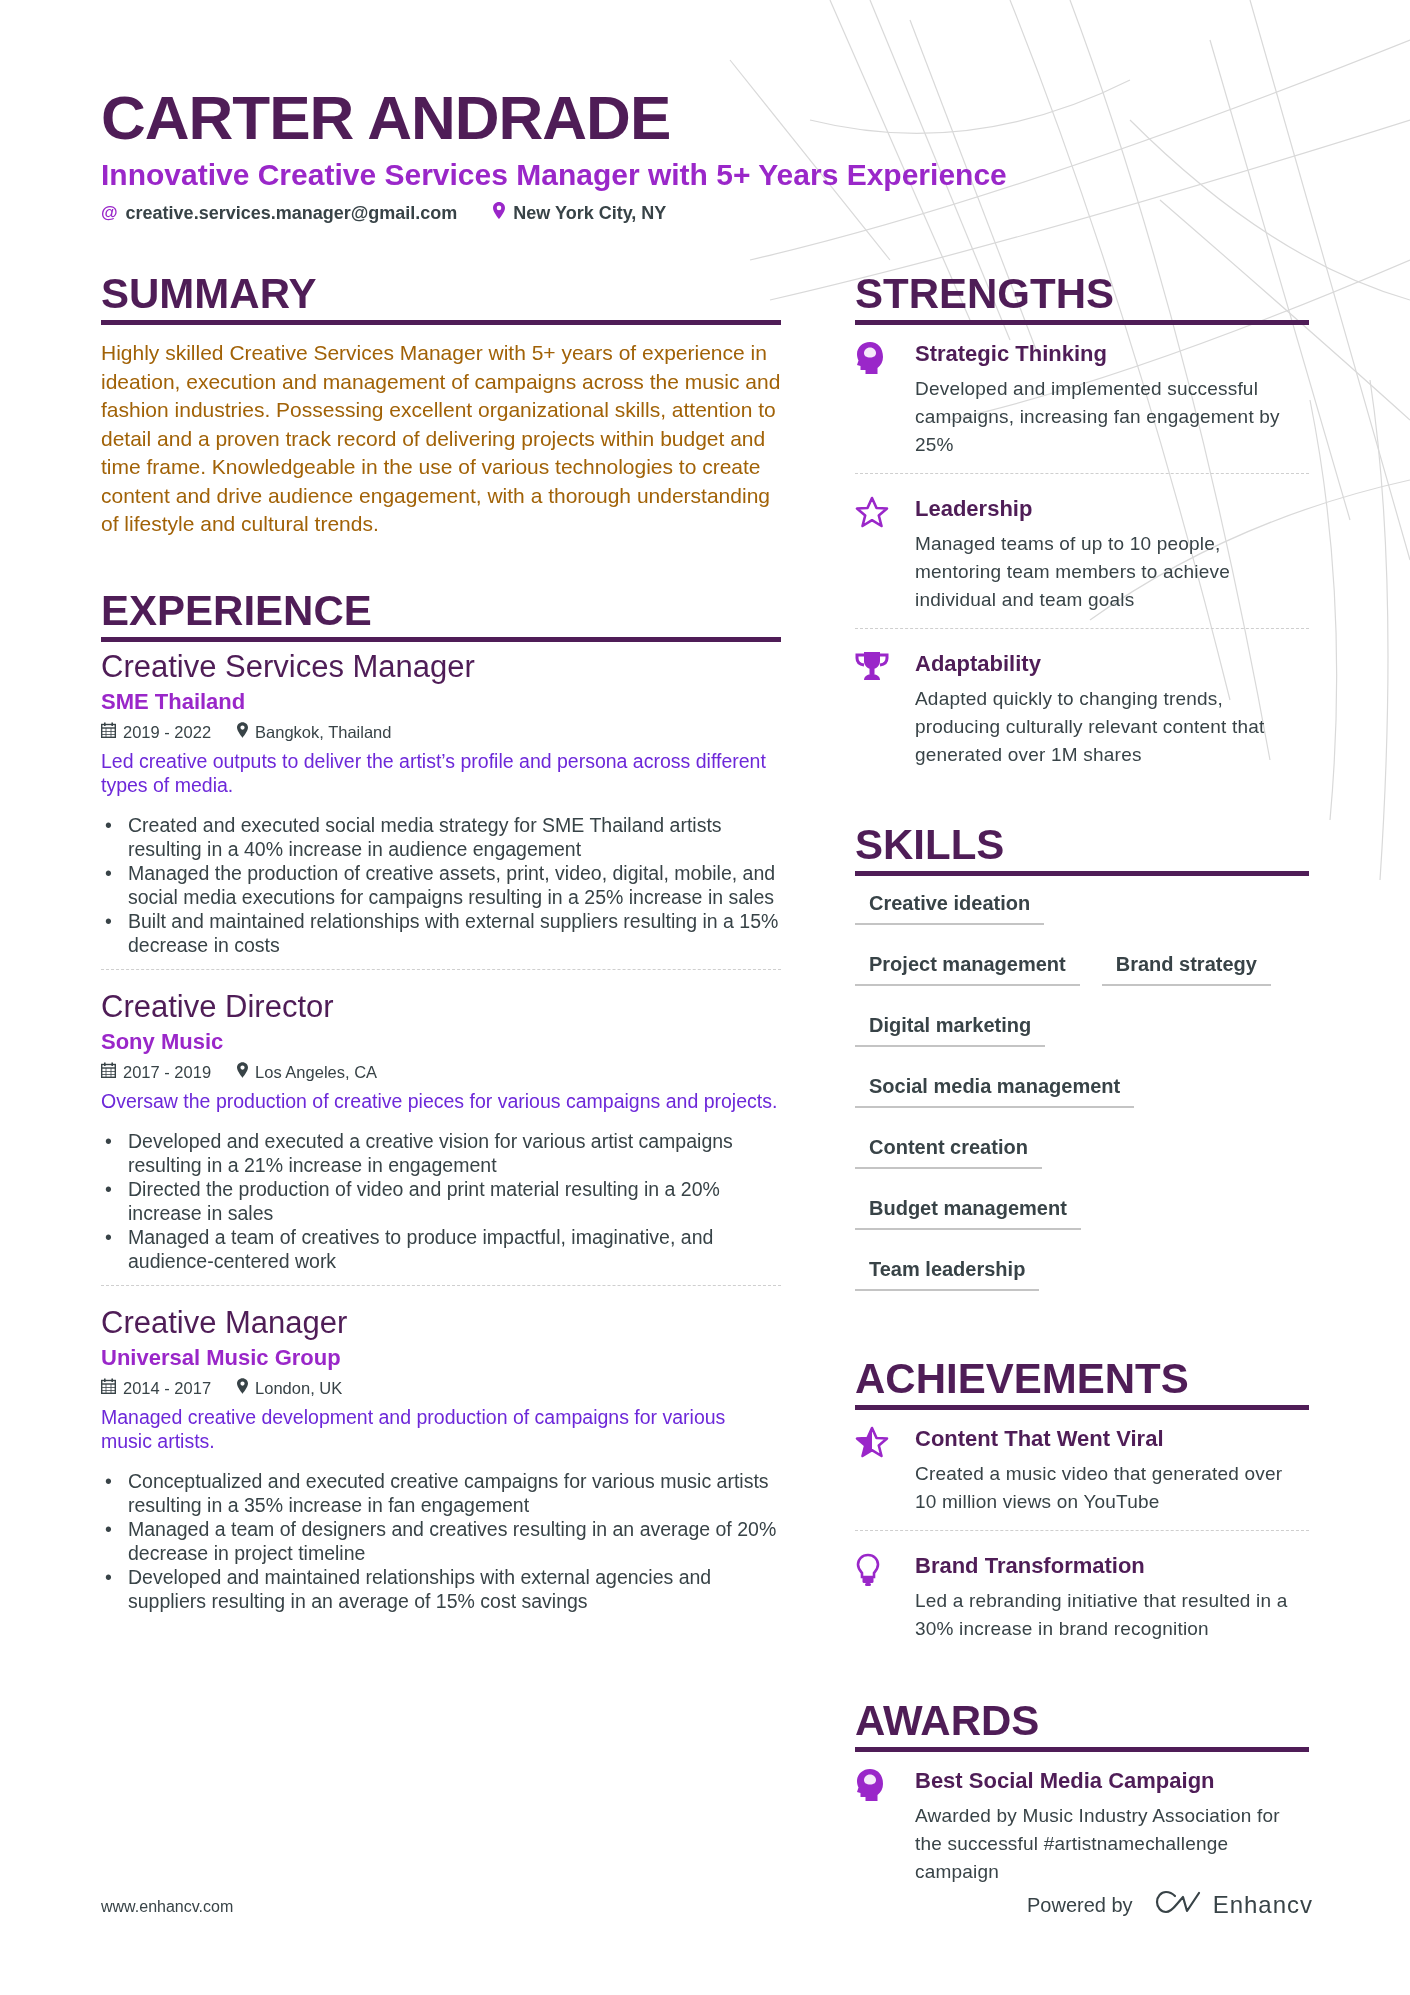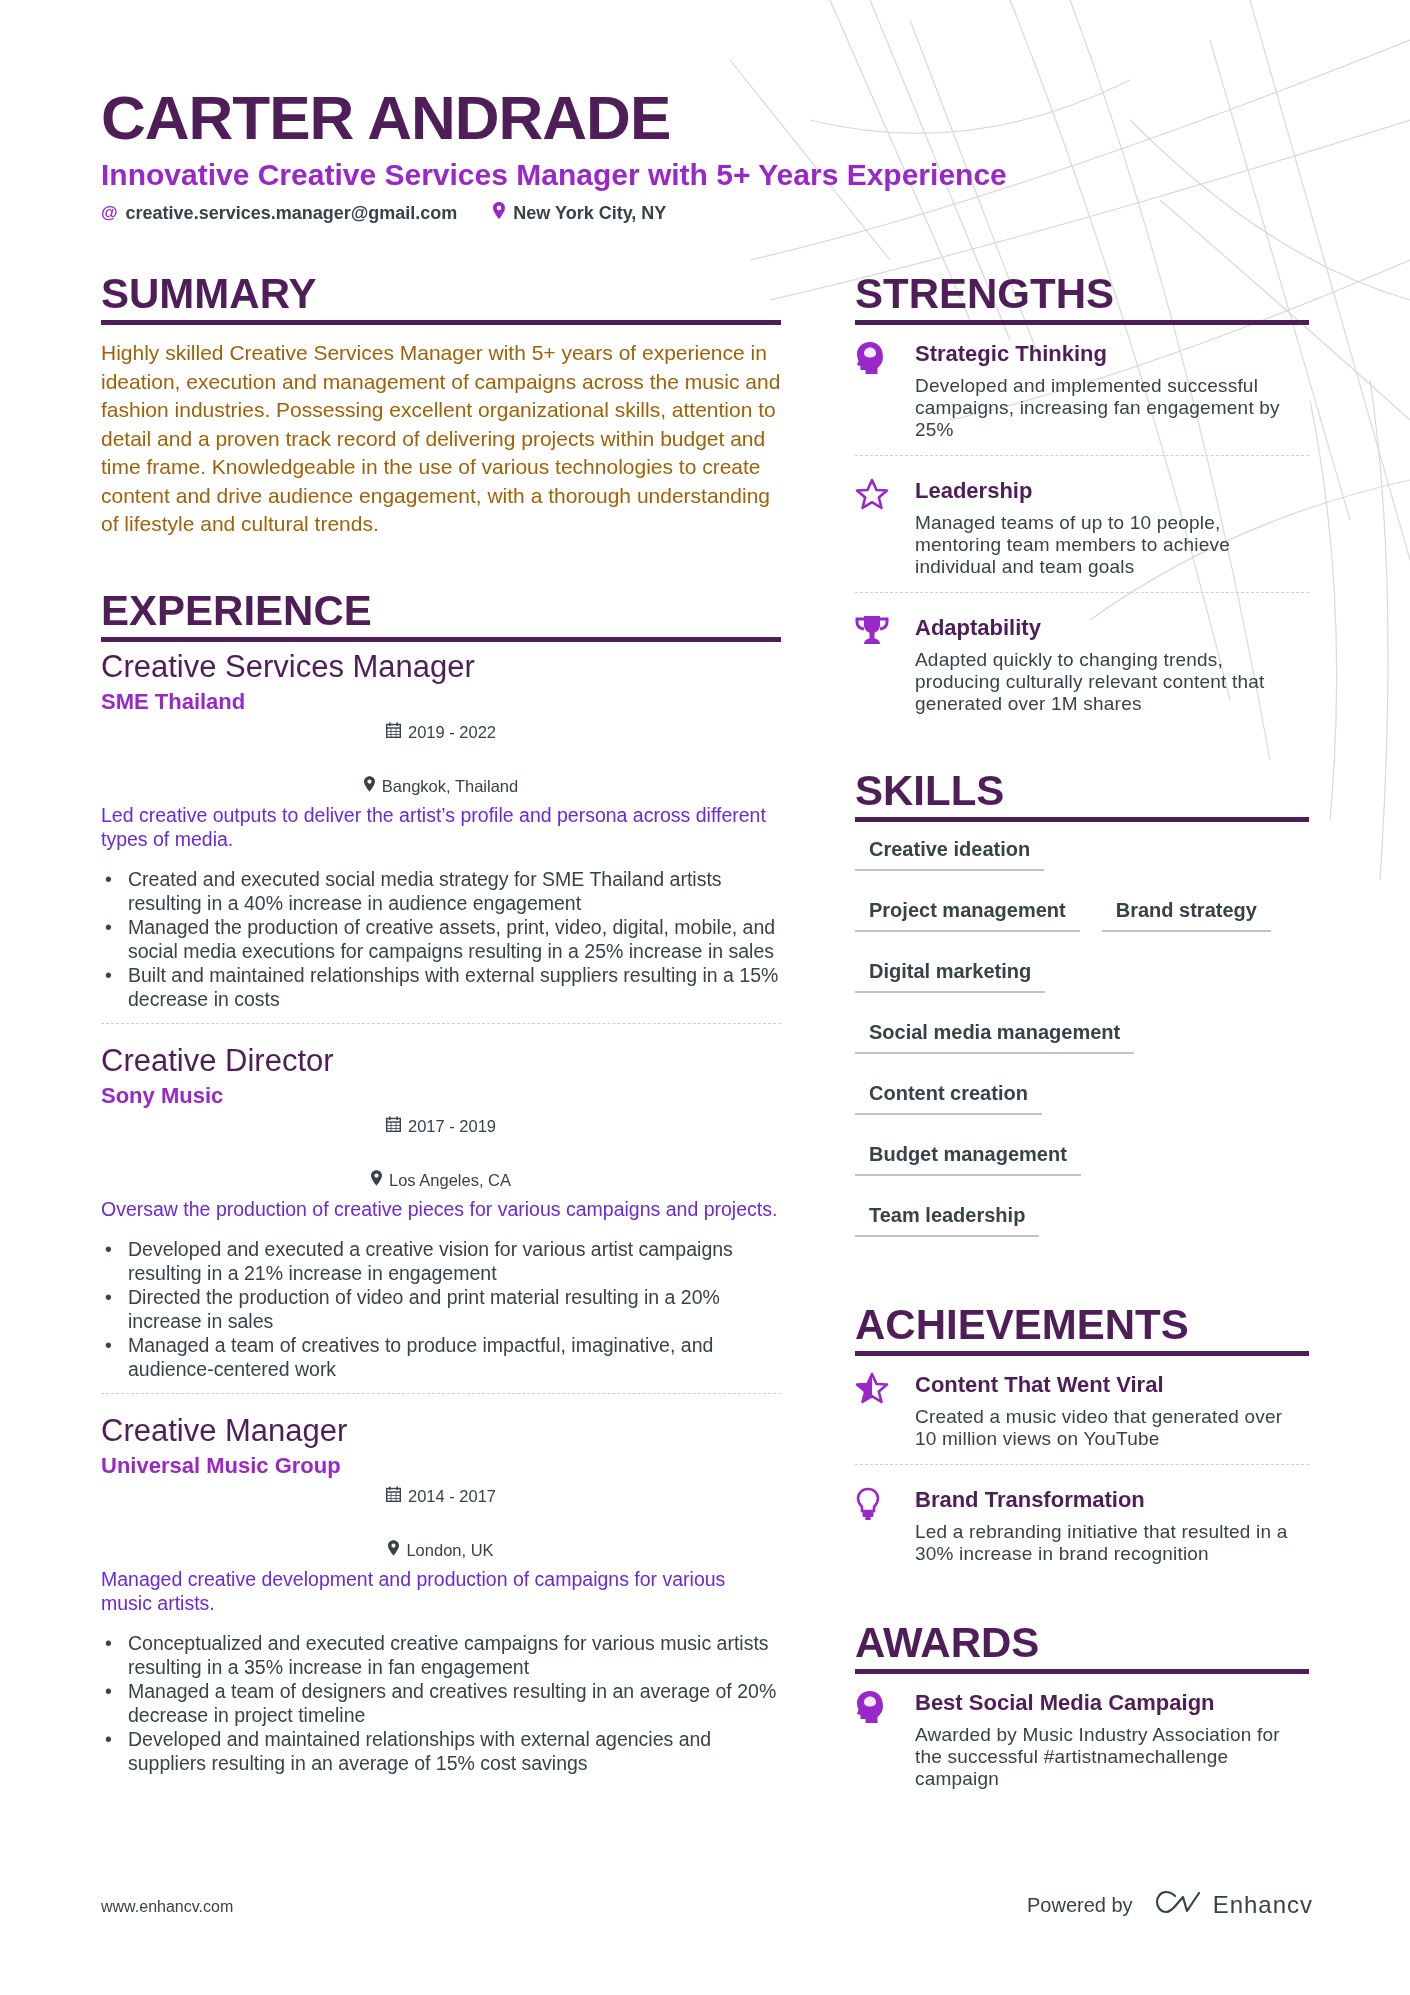--- a/index.html
+++ b/index.html
@@ -18,32 +18,32 @@
 
   .sec-title { font-family: "Liberation Sans", sans-serif; font-weight: 700; font-size: 42px; color: #4f1d57; line-height: 48px; }
   .sec-rule { height: 5px; background: #4f1d57; margin-top: 2px; margin-bottom: 14px; }
 
   .summary-text { font-size: 21px; line-height: 28.5px; color: #a16207; font-family: "Liberation Sans", sans-serif; }
 
   .job { padding-bottom: 12px; margin-bottom: 18px; }
   .job.sep { border-bottom: 1.5px dashed #cfcfcf; }
   .job-title { font-family: "Liberation Sans", sans-serif; font-size: 31px; color: #4f1d57; line-height: 38px; }
   .job-company { font-family: "Liberation Sans", sans-serif; font-weight: 700; font-size: 22px; color: #9a27c9; line-height: 32px; }
-  .job-meta { display: flex; gap: 26px; font-size: 16.5px; color: #384347; font-family: "Liberation Sans", sans-serif; line-height: 28px; align-items: center; flex-direction: column; }
+  .job-meta { display: flex; gap: 26px; font-size: 16.5px; color: #384347; font-family: "Liberation Sans", sans-serif; line-height: 28px; align-items: center; }
   .job-meta .m { display: flex; align-items: center; gap: 7px; }
   .job-desc { font-family: "Liberation Sans", sans-serif; font-size: 19.5px; line-height: 24px; margin-top: 3px; color: #6d28d9; }
   .bullets { list-style: none; margin-top: 16px; }
   .bullets li { position: relative; padding-left: 27px; font-family: "Liberation Sans", sans-serif; font-size: 19.5px; line-height: 24px; color: #384347; }
   .bullets li::before { content: "•"; position: absolute; left: 4px; top: 0; }
 
   .feature { display: flex; padding: 6px 0 14px 0; margin-bottom: 14px; }
   .feature.sep { border-bottom: 1.5px dashed #cfcfcf; }
   .feature .ficon { width: 60px; flex-shrink: 0; padding-top: 2px; }
   .feature .ftitle { font-family: "Liberation Sans", sans-serif; font-weight: 700; font-size: 22px; color: #4f1d57; line-height: 30px; }
-  .feature .fdesc { font-family: "Liberation Sans", sans-serif; font-size: 19px; line-height: 22px; color: #384347; margin-top: 6px; letter-spacing: 0.2px; }
+  .feature .fdesc { font-family: "Liberation Sans", sans-serif; font-size: 19px; line-height: 28px; color: #384347; margin-top: 6px; letter-spacing: 0.2px; }
 
   .skills { display: flex; flex-wrap: wrap; gap: 0 22px; margin-top: 4px; }
   .skill { font-family: "Liberation Sans", sans-serif; font-weight: 700; font-size: 20px; color: #384347; padding: 12px 14px 8px 14px; border-bottom: 2px solid #c4c4c4; margin-bottom: 16px; }
 
   .footer-left { position: absolute; left: 101px; top: 1898px; font-family: "Liberation Sans", sans-serif; font-size: 16px; color: #384347; }
   .footer-right { position: absolute; left: 1027px; top: 1890px; display: flex; align-items: center; gap: 22px; font-family: "Liberation Sans", sans-serif; color: #384347; }
   .footer-right .pb { font-size: 20px; }
   .footer-right .brand { display: flex; align-items: center; gap: 12px; font-size: 24px; color: #384347; letter-spacing: 1px; }
 </style>
 </head>

